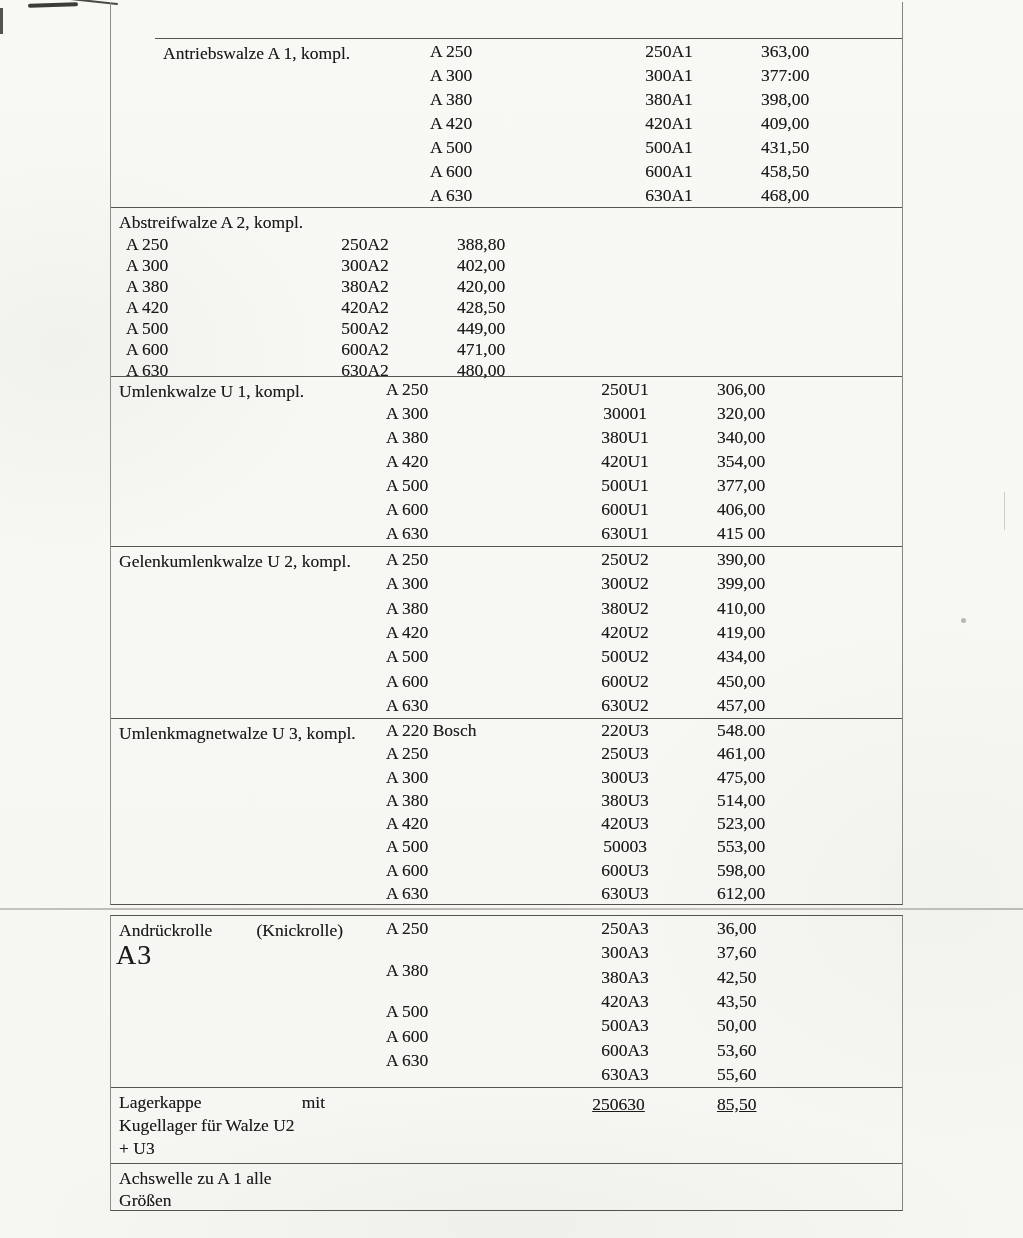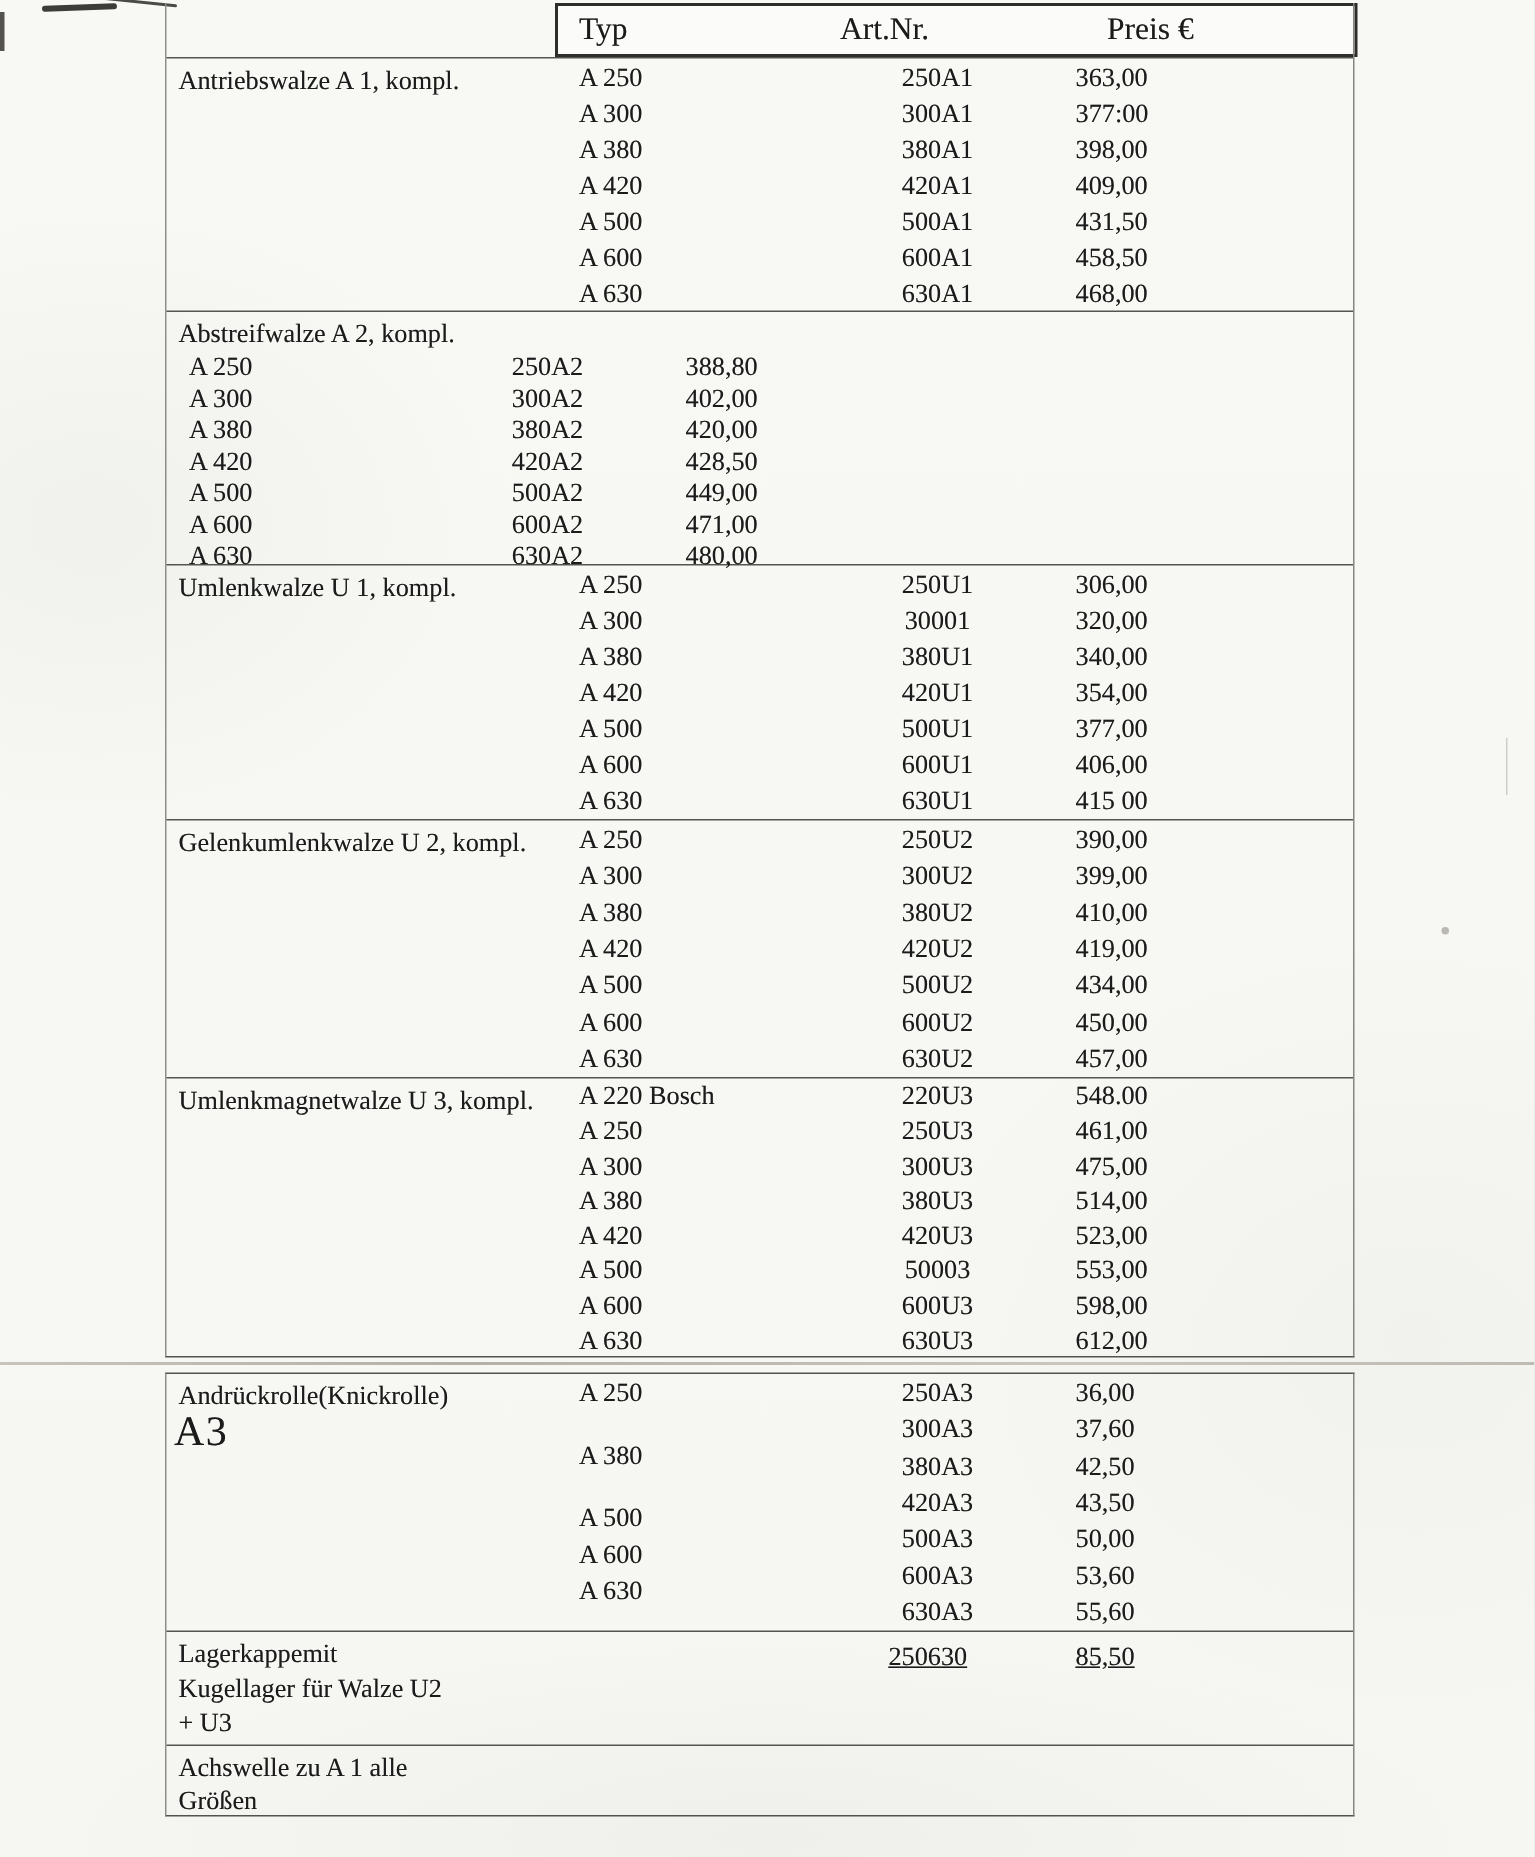--- a/index.html
+++ b/index.html
@@ -38,30 +38,30 @@
   .tbl{position:absolute;left:110px;width:793px;box-sizing:border-box;}
   .tbl-upper{top:2px;height:903px;border-left:1px solid #8f8d86;border-right:1px solid #87857e;border-bottom:1px solid #54524c;}
   .tbl-lower{top:915px;height:296px;border:1px solid #54524c;border-left-color:#8f8d86;border-right-color:#87857e;}
   .header-gap{height:36px;}
 
   .section{display:flex;box-sizing:border-box;border-top:1px solid #56544e;}
   .tbl-lower .section:first-child{border-top:none;}
 
   .name-cell{width:260px;box-sizing:border-box;padding:3px 10px 0 8px;font-size:17.5px;line-height:23px;}
   .name-line{display:block;white-space:nowrap;}
-  .name-line.pair{display:flex;}
+  .name-line.pair{display:flex;justify-content:space-between;}
 
   .rows{flex:1;display:flex;flex-direction:column;}
   .row{flex:1;display:flex;align-items:center;font-size:17.5px;}
   .c-typ{width:165px;padding-left:15px;box-sizing:border-box;white-space:nowrap;}
   .c-art{width:165px;padding-left:13px;box-sizing:border-box;white-space:nowrap;text-align:center;}
   .c-price{flex:1;padding-left:16px;white-space:nowrap;}
 
   
-  .sec-a1{height:169px;} .sec-a2{height:169px;flex-direction:column;} .sec-u1{height:170px;}
+  .sec-a1{height:169px;margin-left:44px;} .sec-a2{height:169px;flex-direction:column;} .sec-u1{height:170px;}
   .sec-u2{height:172px;} .sec-u3{height:187px;}
   .sec-a3{height:171px;} .sec-lager{height:76px;} .sec-achs{height:47px;flex-direction:column;}
 
   
   .sec-a3 .name-line:nth-child(2){font-size:28px;margin-top:1px;margin-left:-3px;letter-spacing:1px;}
   .sec-a3 .name-line.pair{padding-right:18px;}
   .sec-a3 .row:nth-child(3) .c-typ{transform:translateY(-7px);}
   .sec-a3 .row:nth-child(5) .c-typ,
   .sec-a3 .row:nth-child(6) .c-typ,
   .sec-a3 .row:nth-child(7) .c-typ{transform:translateY(-14px);}
@@ -81,25 +81,20 @@
 
 <div class="page">
 
   <div class="corner-fold-line"></div>
   <div class="corner-mark"></div>
   <div class="left-edge-mark"></div>
   <div class="scan-seam"></div>
   <div class="scan-speck"></div>
   <div class="scan-crease"></div>
 
-  <div class="header-box">
-    <span class="h-typ">Typ</span>
-    <span class="h-art">Art.Nr.</span>
-    <span class="h-preis">Preis €</span>
-  </div>
 
   <div class="tbl tbl-upper" id="upper">
     <div class="header-gap"></div>
   <div class="section sec-a1">
         <div class="name-cell">
           <div class="name-line"><span>Antriebswalze A 1, kompl.</span></div>
         </div>
         <div class="rows">
           <div class="row">
             <div class="c-typ">A 250</div>

